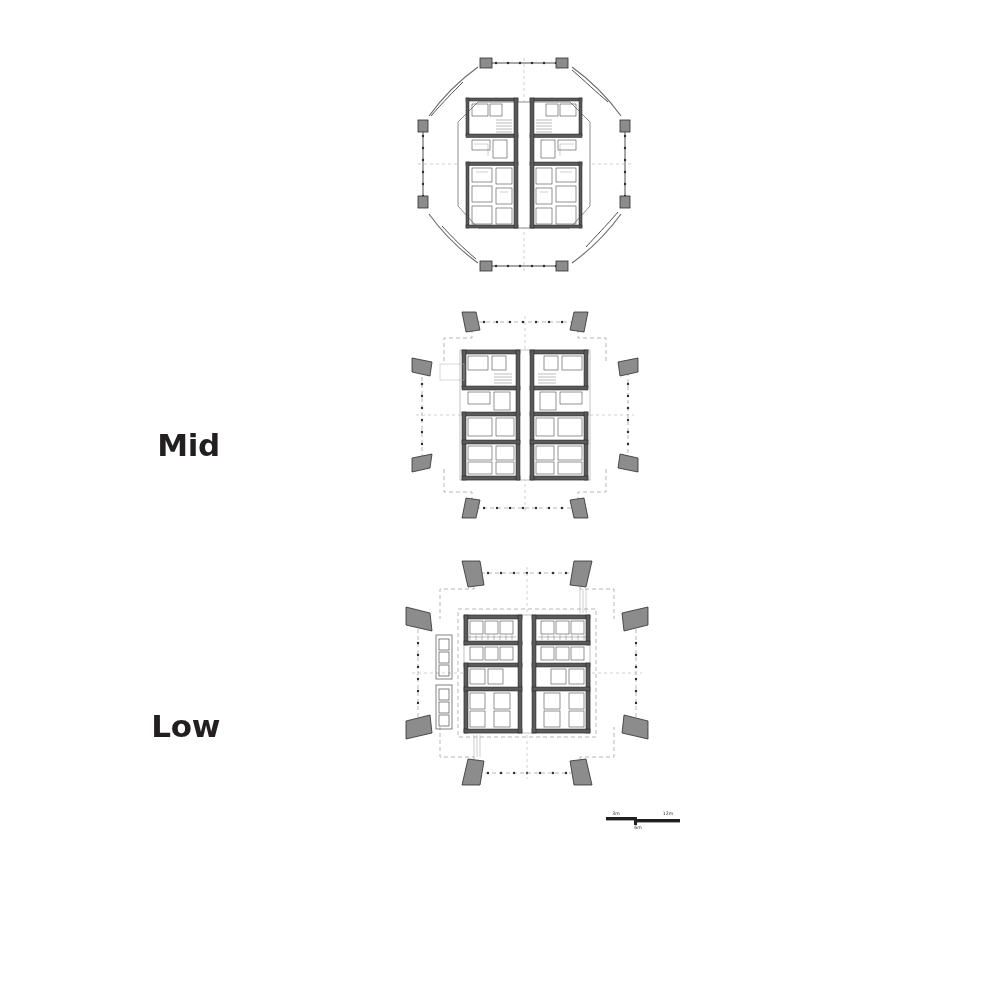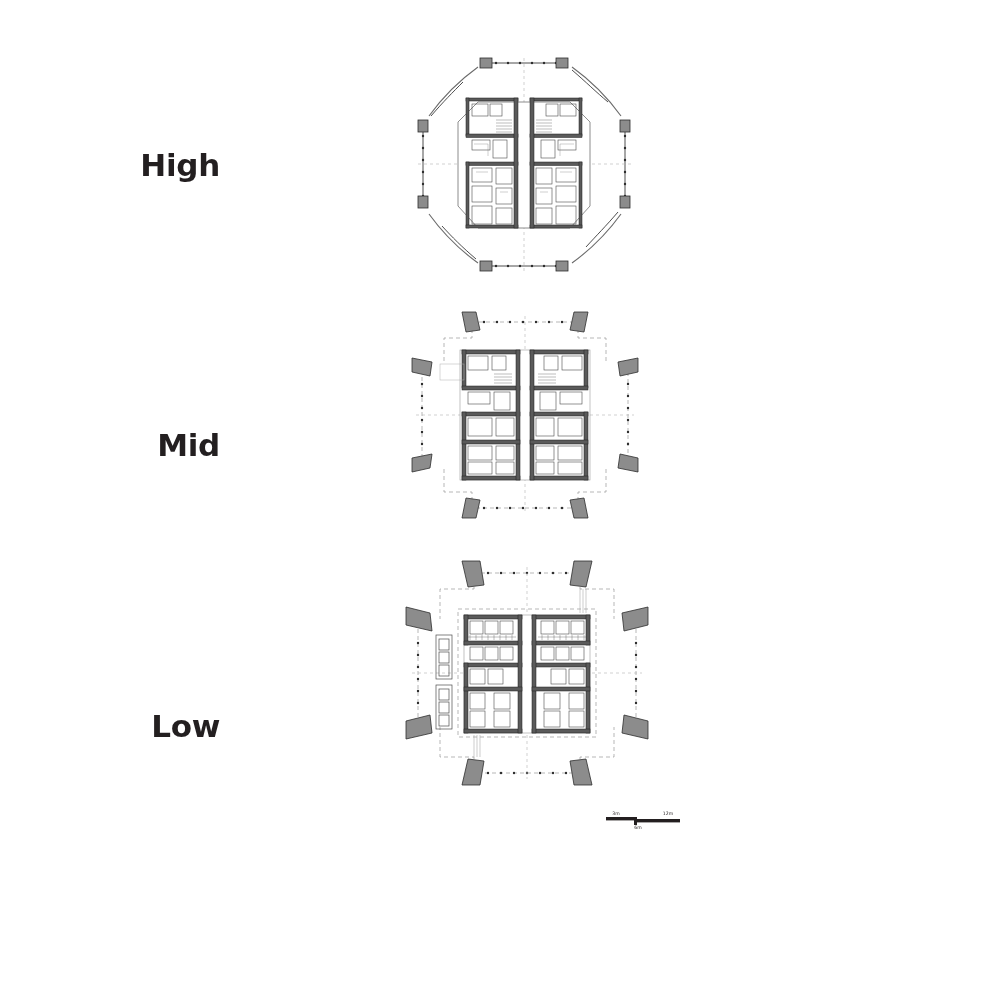--- a/index.html
+++ b/index.html
@@ -32,21 +32,20 @@
   #plan-high{left:400px;top:40px;width:250px;height:250px;}
   #plan-mid{left:400px;top:300px;width:250px;height:230px;}
   #plan-low{left:398px;top:553px;width:258px;height:240px;}
   #scalebar{position:absolute;left:598px;top:803px;width:90px;height:30px;}
 </style>
 </head>
 <body>
 
 <div id="sheet">
 
-  <div class="level-label" id="label-high">High</div>
   <div class="level-label" id="label-mid">Mid</div>
   <div class="level-label" id="label-low">Low</div>
 
   <svg class="plan-svg" id="plan-high" viewBox="0 0 250 250">
     <defs>
       <pattern id="hatchH" width="3" height="3" patternUnits="userSpaceOnUse" patternTransform="rotate(45)">
         <line x1="0" y1="0" x2="0" y2="3" stroke="#909090" stroke-width="1"></line>
       </pattern>
     </defs>
     <g fill="none" stroke="#3a3a3a" stroke-width="0.9">

